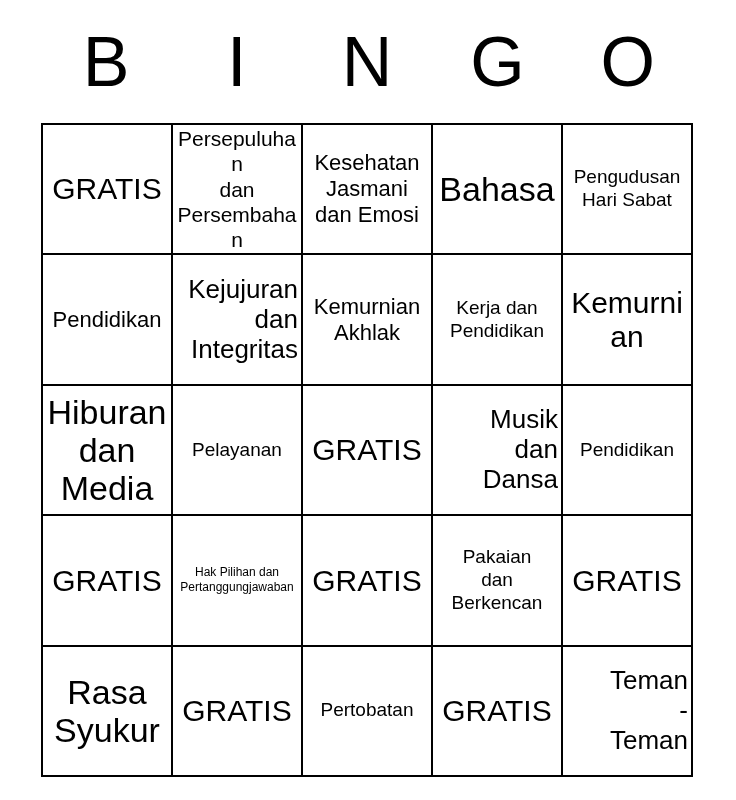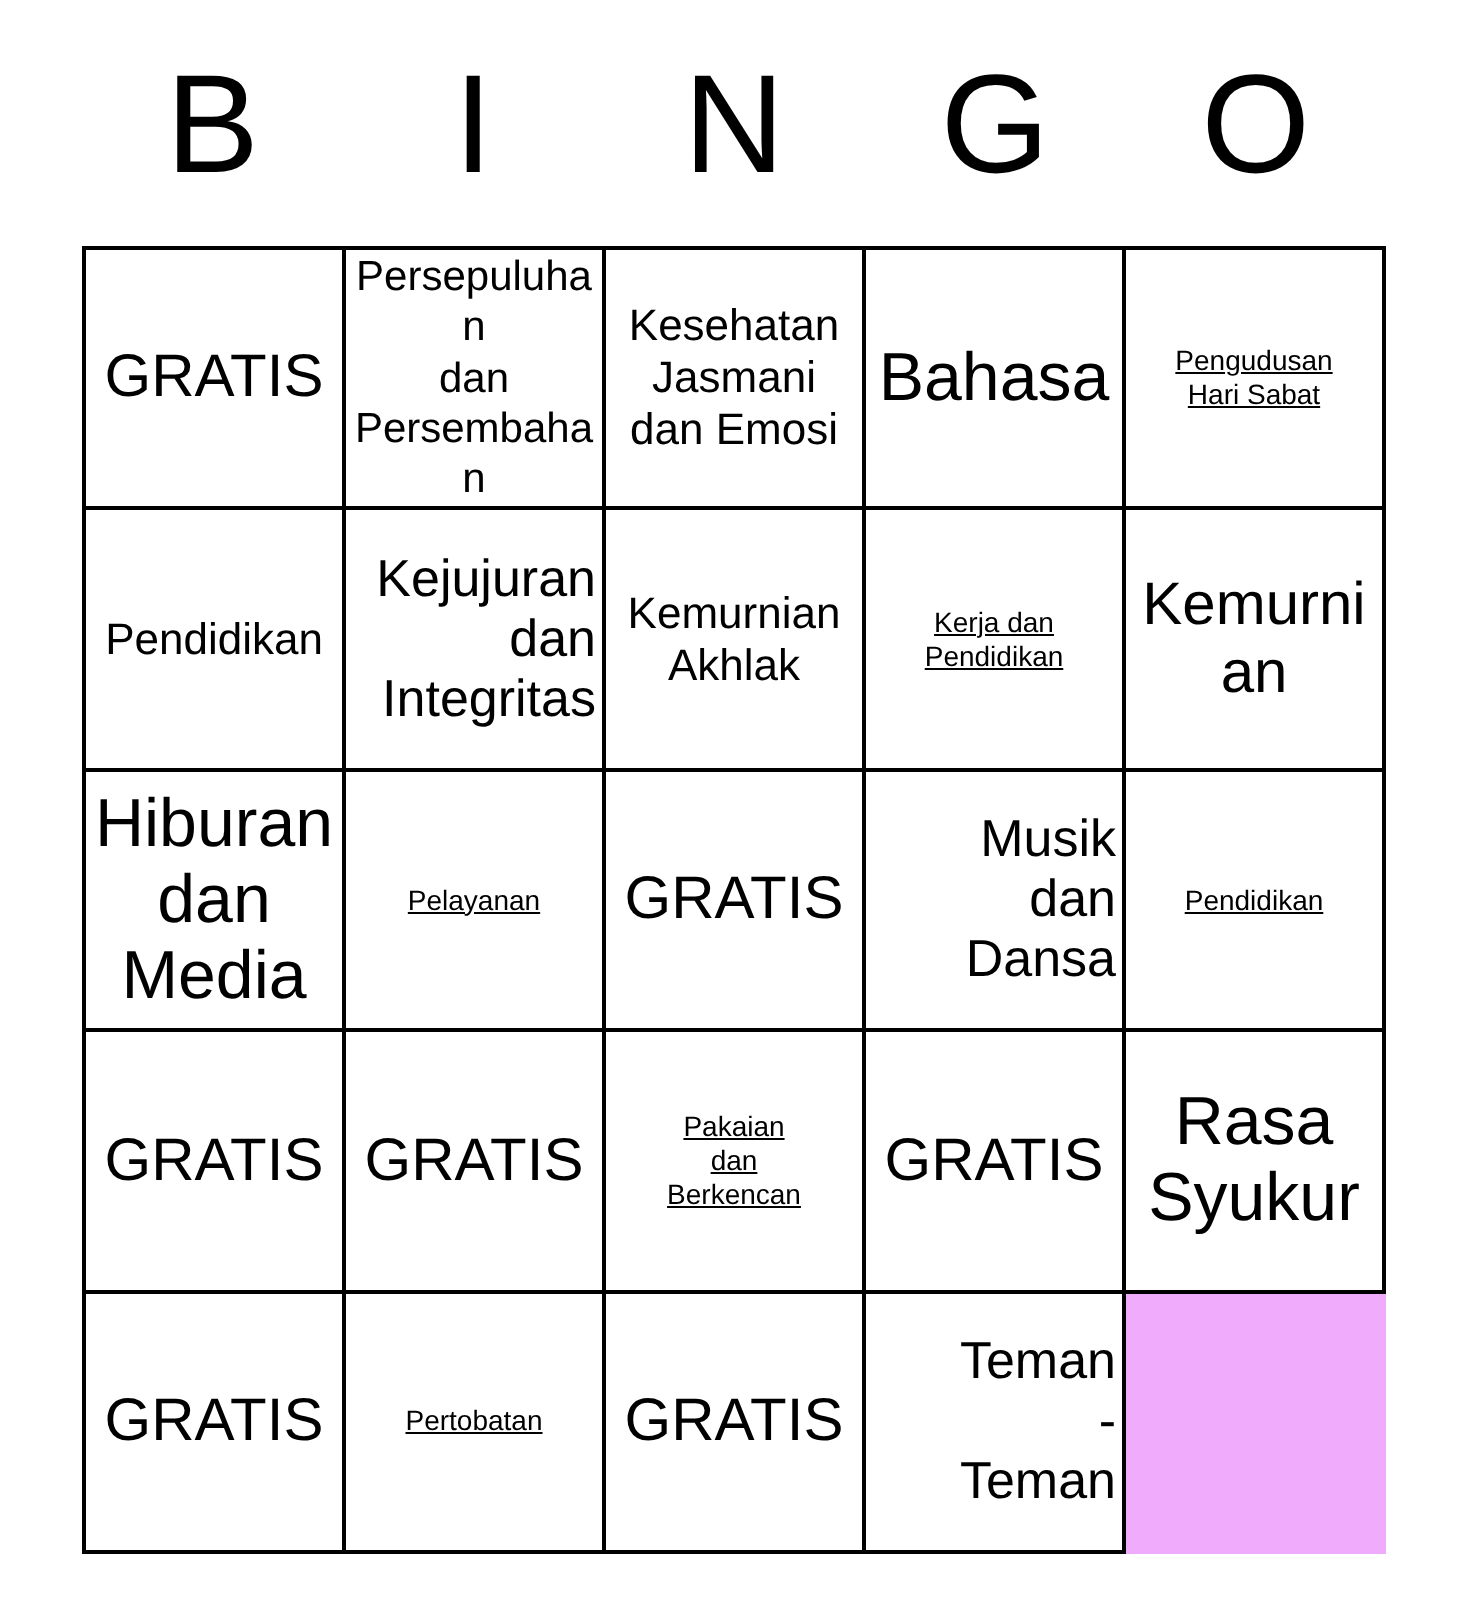--- a/index.html
+++ b/index.html
@@ -79,21 +79,21 @@
     text-align: center;
     color: #000000;
     line-height: 1.12;
     word-wrap: break-word;
     white-space: pre-line;
   }
 
   
   .fs-xs   { font-size: 12px; line-height: 1.25; }
   .fs-sm   { font-size: 21px; line-height: 1.2; }
-  .fs-md   { font-size: 14px; line-height: 1.2; text-decoration: underline; }
+  .fs-md   { font-size: 19px; line-height: 1.2; }
   .fs-lg   { font-size: 22px; line-height: 1.18; }
   .fs-xl   { font-size: 26px; line-height: 1.15; text-align: right; }
   .fs-xxl  { font-size: 30px; line-height: 1.12; }
   .fs-huge { font-size: 34px; line-height: 1.12; text-align: center; }
 </style>
 </head>
 <body>
 
 <div id="bingo-card">
 
@@ -161,20 +161,24 @@
 dan
 Dansa</span>
       </div>
       <div class="bingo-cell">
         <span class="cell-text fs-md">Pendidikan</span>
       </div>
       <div class="bingo-cell">
         <span class="cell-text fs-xxl">GRATIS</span>
       </div>
       <div class="bingo-cell">
+        <span class="cell-text fs-xs">Hak Pilihan dan
+Pertanggungjawaban</span>
+      </div>
+      <div class="bingo-cell">
         <span class="cell-text fs-xxl">GRATIS</span>
       </div>
       <div class="bingo-cell">
         <span class="cell-text fs-md">Pakaian
 dan
 Berkencan</span>
       </div>
       <div class="bingo-cell">
         <span class="cell-text fs-xxl">GRATIS</span>
       </div>

